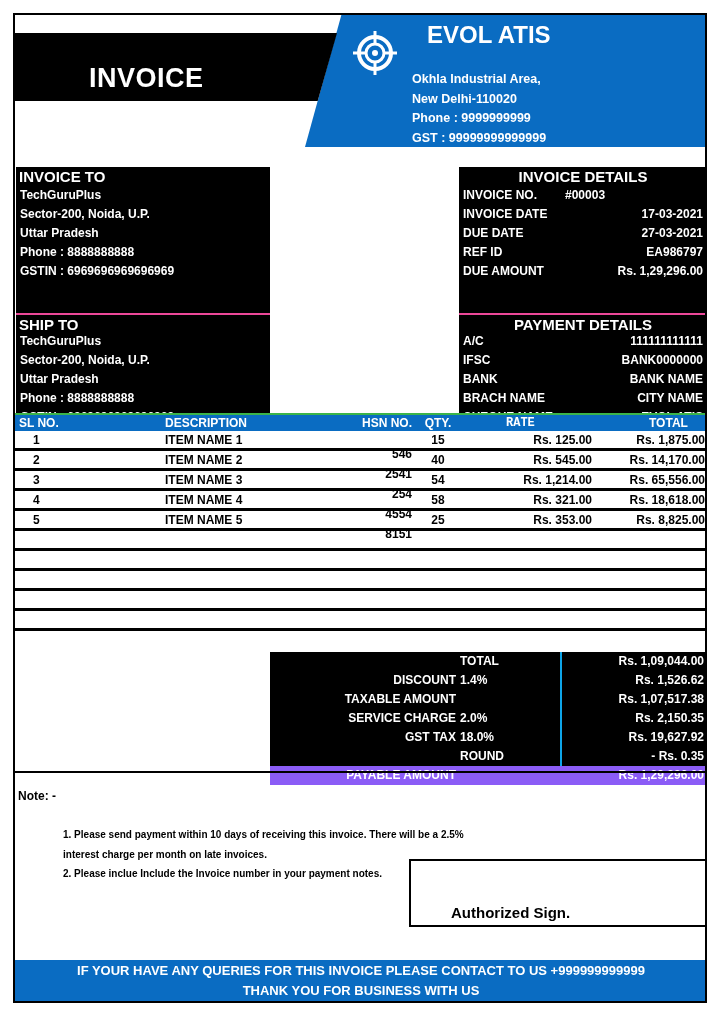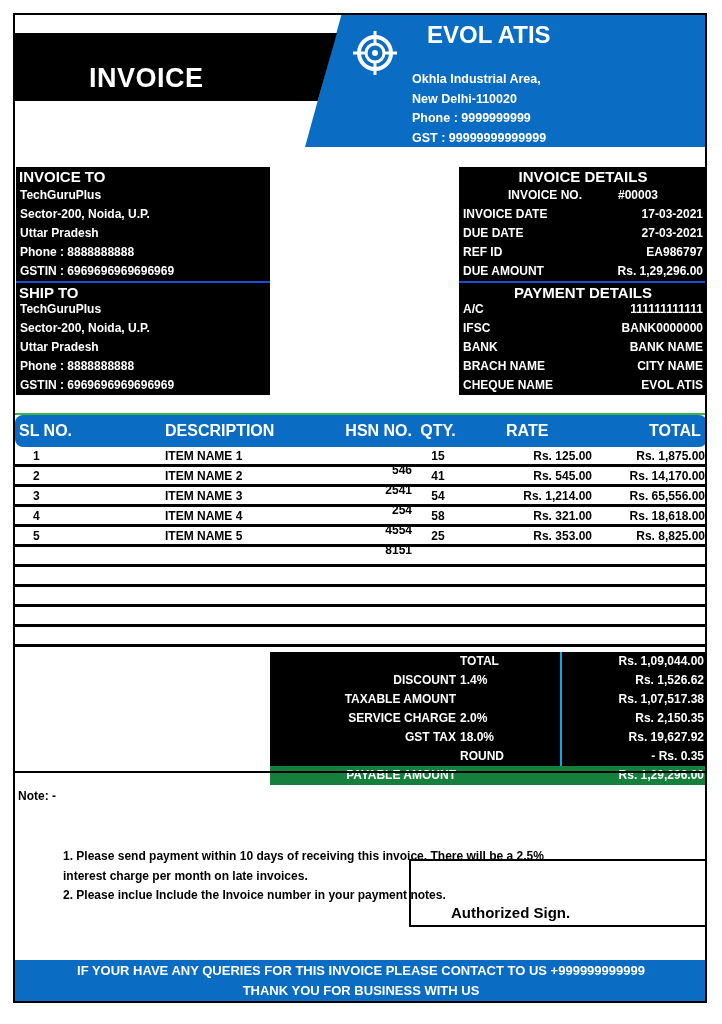--- a/index.html
+++ b/index.html
@@ -34,72 +34,72 @@
     font-size: 12.5px; font-weight: bold; line-height: 19.5px;
   }
   
   .box {
     position: absolute; background: #000; color: #fff;
     font-size: 12px; font-weight: bold;
   }
   .box .row { height: 19px; line-height: 19px; padding: 0 4px; white-space: nowrap; display: flex; justify-content: space-between; }
   .box .title { font-size: 15px; height: 19px; line-height: 19px; padding: 0 3px; }
   .box .title.center { text-align: center; }
-  .box .sep { border-top: 2px solid #1d4ed8; }
+  .box .sep { border-top: 2px solid #ec4899; margin-top: 32px; }
   .left-box { left: 1px; top: 152px; width: 254px; }
   .right-box { left: 444px; top: 152px; width: 248px; }
   .right-box .row .k { flex: 0 0 auto; }
-  .right-box .row.inv-no { justify-content: center; }
-  .right-box .row.inv-no .v { margin-left: 36px; }
+  .right-box .row.inv-no { justify-content: flex-start; }
+  .right-box .row.inv-no .v { margin-left: 28px; }
 
   
   .items { position: absolute; left: 0; top: 398px; width: 692px; }
   .items .green { height: 2px; background: #3bb44a; }
   .items .thead {
-    height: 32px; background: #0a6cc2; color: #fff; font-size: 16px; font-weight: bold;
-    display: flex; align-items: center; border-radius: 8px;
+    height: 16px; background: #0a6cc2; color: #fff; font-size: 12px; font-weight: bold;
+    display: flex; align-items: center;
   }
   .items .trow {
     height: 20px; border-bottom: 3px solid #000; font-size: 12px; font-weight: bold;
     display: flex; align-items: center; background: #fff;
   }
   .items .trow.empty { height: 20px; }
   .c-sl { width: 75px; padding-left: 4px; }
   .trow .c-sl { padding-left: 18px; }
   .c-desc { width: 250px; padding-left: 75px; }
   .c-hsn { width: 72px; text-align: center; }
   .trow .c-hsn { text-align: right; padding-right: 0; margin-top: 28px; }
   .thead .c-hsn { text-align: right; }
   .c-qty { width: 52px; text-align: center; }
   .c-rate { width: 130px; }
-  .thead .c-rate { padding-left: 42px; }
+  .thead .c-rate { padding-left: 42px; font-family: Liberation Mono, monospace; }
   .trow .c-rate { text-align: right; padding-right: 2px; }
   .c-total { flex: 1; }
   .thead .c-total { padding-left: 55px; }
   .trow .c-total { text-align: right; padding-right: 2px; }
 
   
   .summary { position: absolute; left: 255px; top: 637px; width: 437px; }
   .summary .srow {
     display: flex; height: 19px; line-height: 19px; font-size: 12px; font-weight: bold; color: #fff;
     background: #000;
   }
   .summary .lbl { width: 290px; display: flex; }
   .summary .lbl .k { width: 190px; text-align: right; padding-right: 4px; }
   .summary .lbl .p { flex: 1; }
   .summary .val { flex: 1; text-align: right; padding-right: 3px; border-left: 2px solid #0ea5e9; }
-  .summary .srow.pay { background: #15803d; }
+  .summary .srow.pay { background: #8b5cf6; }
   .summary .srow.pay .val { border-left: none; }
   .summary .srow.pay .lbl .k { text-align: right; }
 
   .line-h { position: absolute; left: 0; width: 692px; height: 2px; background: #000; }
 
   
   .note-head { position: absolute; left: 3px; top: 774px; font-size: 12px; font-weight: bold; }
-  .note-body { position: absolute; left: 48px; top: 832px; font-size: 12px; font-weight: bold; line-height: 19.5px; }
+  .note-body { position: absolute; left: 48px; top: 810px; font-size: 10px; font-weight: bold; line-height: 19.5px; }
   .sign-box {
     position: absolute; left: 394px; top: 844px; width: 298px; height: 68px;
     border-top: 2px solid #000; border-left: 2px solid #000; border-bottom: 2px solid #000;
   }
   .sign-label { position: absolute; left: 40px; top: 43px; font-size: 15px; font-weight: bold; }
 
   .footer {
     position: absolute; left: 0; bottom: 0; width: 692px; height: 41px; background: #0a6cc2;
     color: #fff; font-size: 13px; font-weight: bold; text-align: center; line-height: 20px; padding-top: 1px;
   }
@@ -206,21 +206,21 @@
           <div class="c-desc">ITEM NAME 1</div>
           <div class="c-hsn">546</div>
           <div class="c-qty">15</div>
           <div class="c-rate">Rs. 125.00</div>
           <div class="c-total">Rs. 1,875.00</div>
         </div>
         <div class="trow">
           <div class="c-sl">2</div>
           <div class="c-desc">ITEM NAME 2</div>
           <div class="c-hsn">2541</div>
-          <div class="c-qty">41</div>
+          <div class="c-qty">40</div>
           <div class="c-rate">Rs. 545.00</div>
           <div class="c-total">Rs. 14,170.00</div>
         </div>
         <div class="trow">
           <div class="c-sl">3</div>
           <div class="c-desc">ITEM NAME 3</div>
           <div class="c-hsn">254</div>
           <div class="c-qty">54</div>
           <div class="c-rate">Rs. 1,214.00</div>
           <div class="c-total">Rs. 65,556.00</div>

